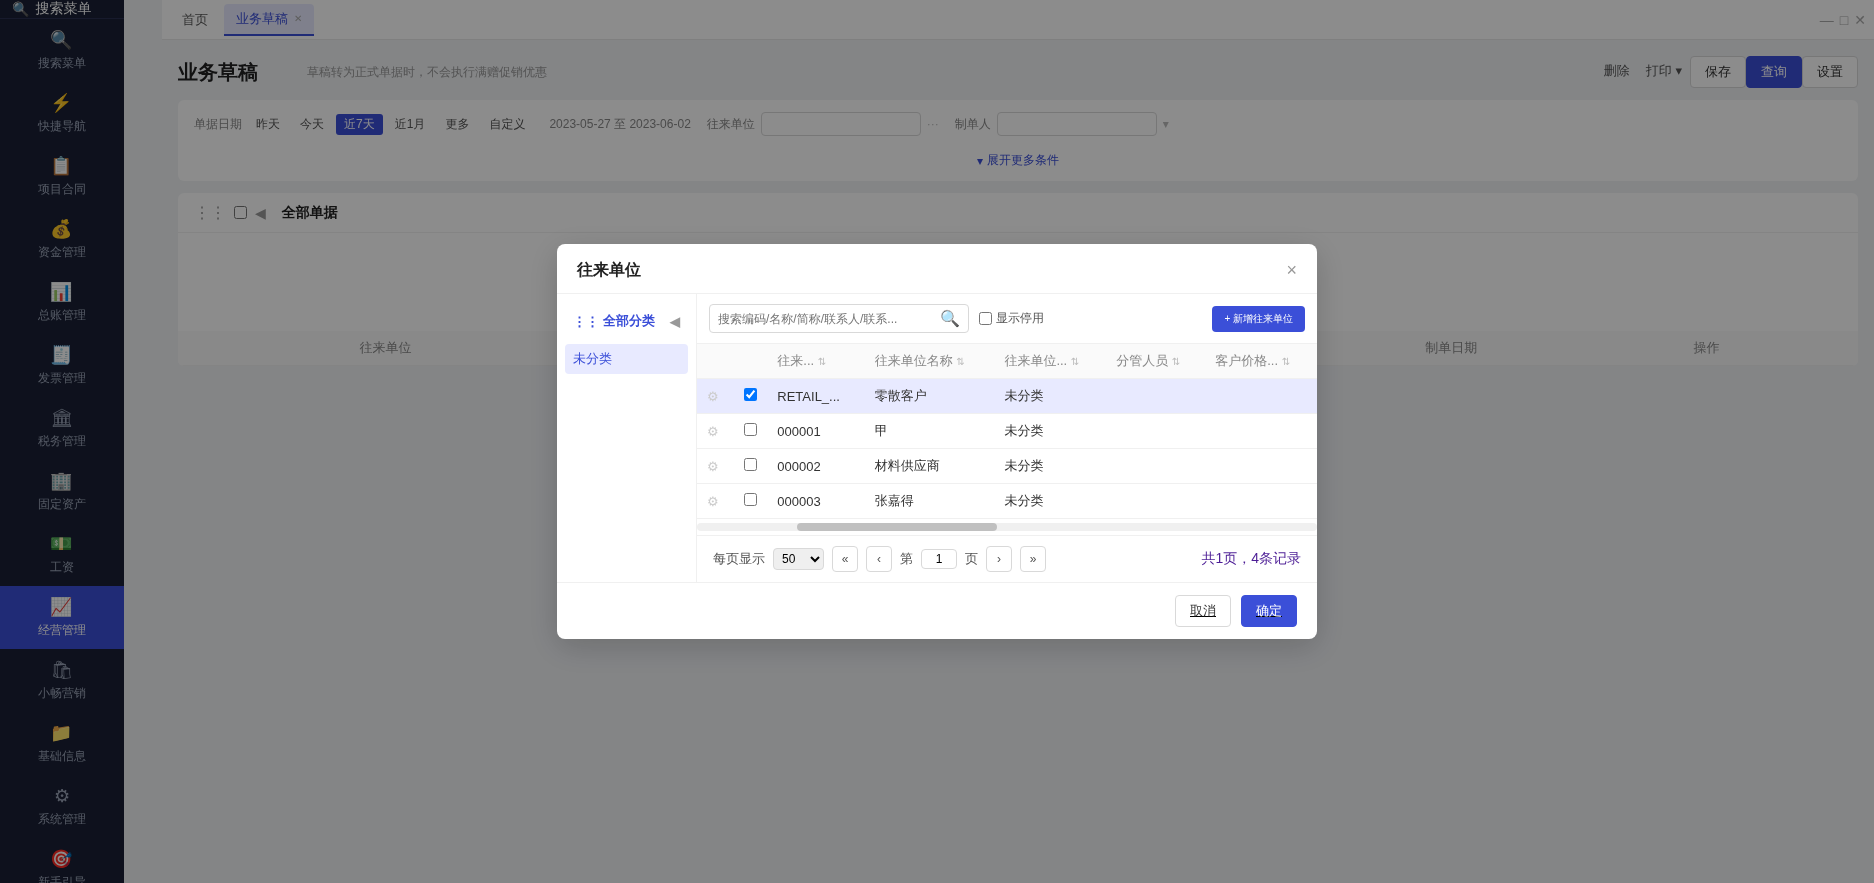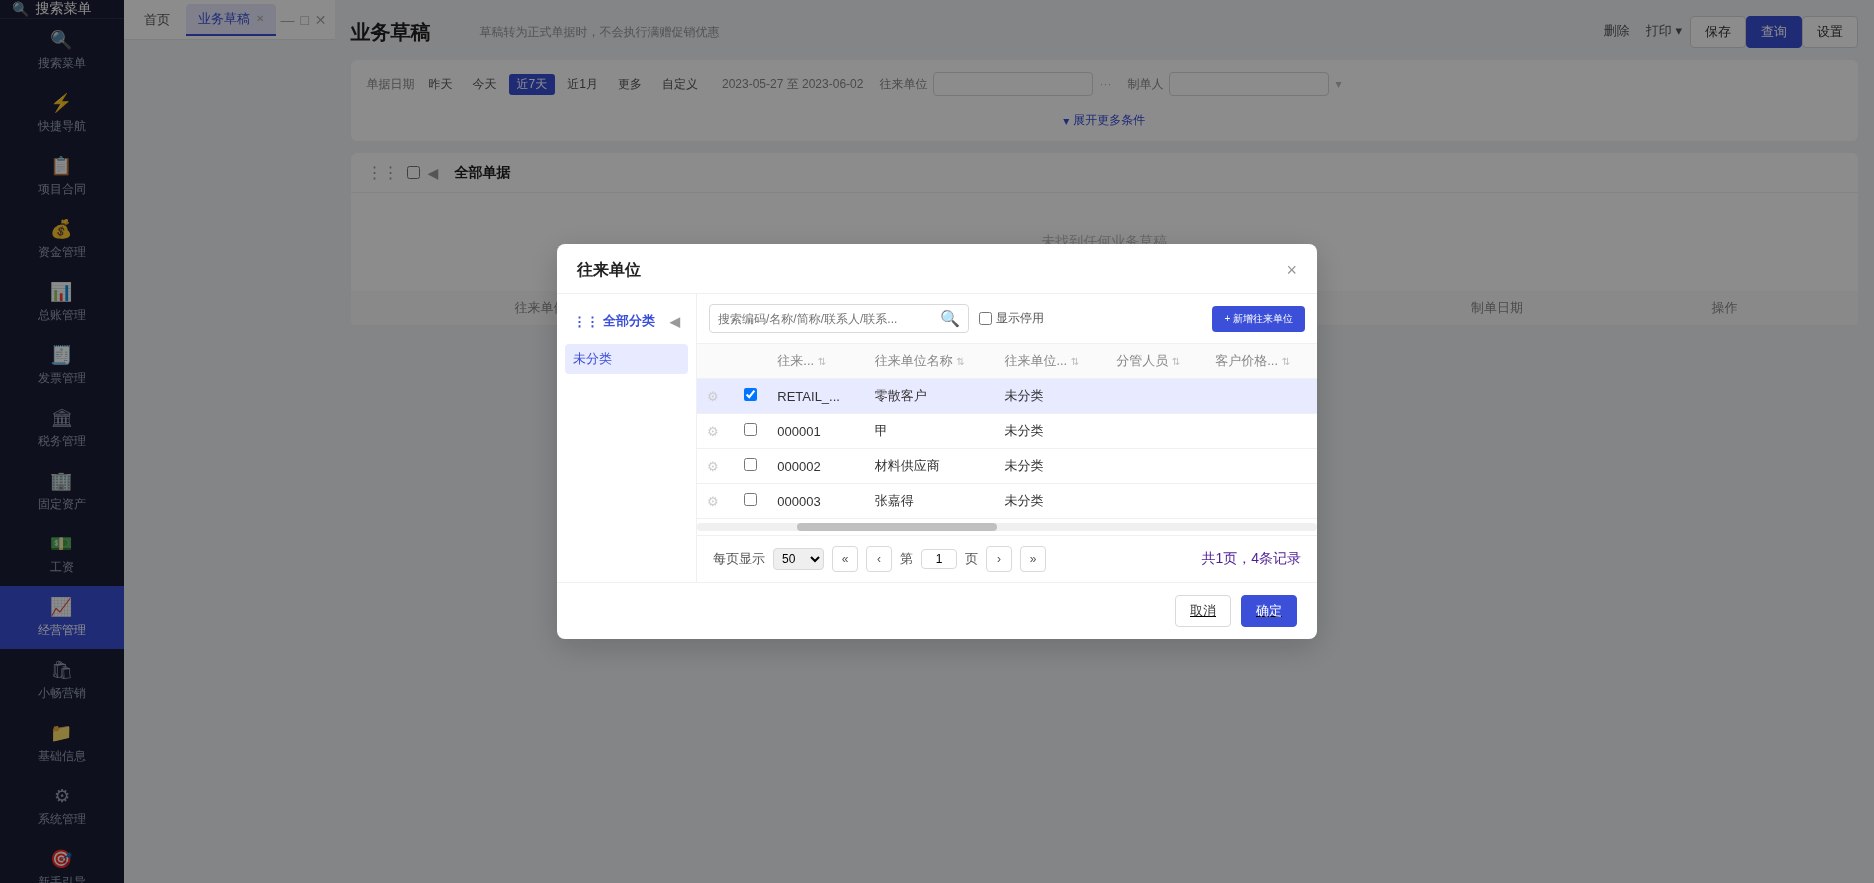--- a/index.html
+++ b/index.html
@@ -34,23 +34,24 @@
       cursor: pointer;
       gap: 4px;
     }
     .sidebar-item.active { background: #3b4fd8; color: #fff; }
     .sidebar-icon { font-size: 18px; }
 
     
     .main-area {
       flex: 1;
       display: flex;
-      flex-direction: row;
+      flex-direction: column;
       height: 100%;
       background: #f0f2f5;
+      padding-left: 38px;
     }
 
     
     .tabs-bar {
       background: #fff;
       display: flex;
       align-items: center;
       border-bottom: 1px solid #e8e8e8;
       height: 40px;
       padding: 0 8px;

